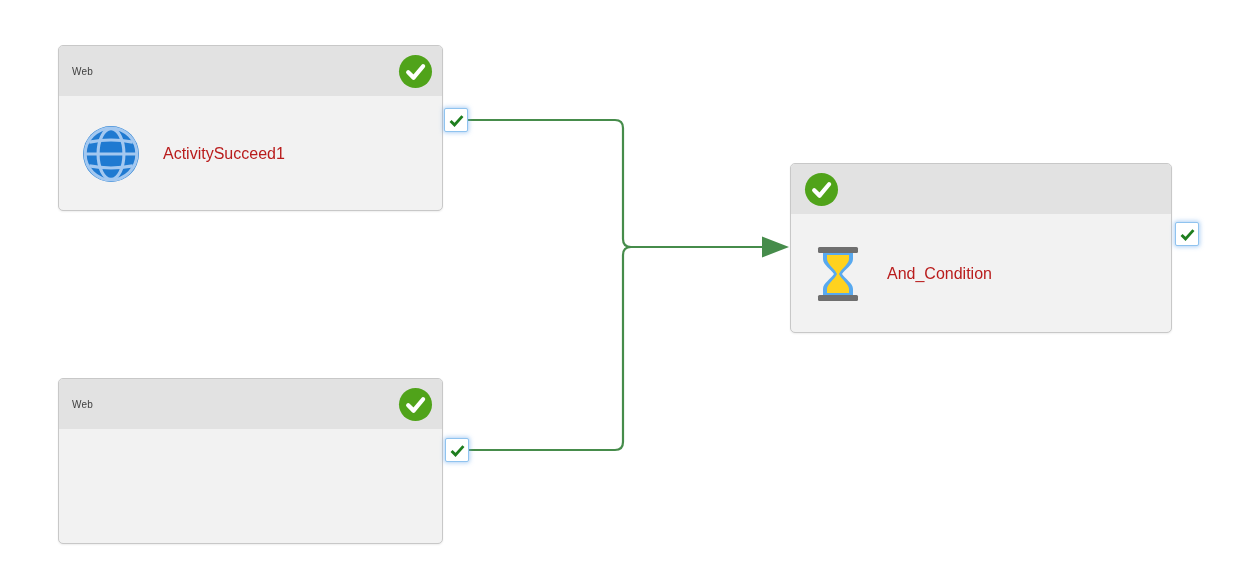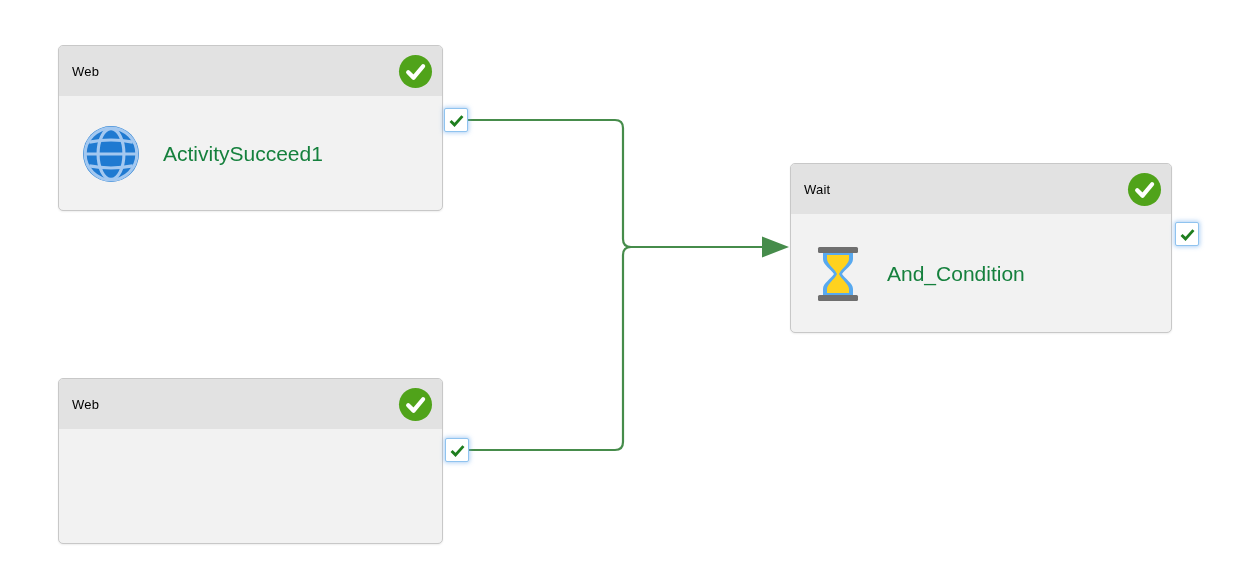--- a/index.html
+++ b/index.html
@@ -31,37 +31,37 @@
     cursor: pointer;
   }
   .node-header {
     height: 50px;
     background: #e2e2e2;
     display: flex;
     align-items: center;
     padding: 0 9px 0 13px;
   }
   .type-label {
-    font-size: 13px;
-    color: #000000;
+    font-size: 10px;
+    color: #404040;
     flex: 1 1 auto;
     letter-spacing: 0.2px;
   }
   .status-badge {
     width: 35px; height: 35px;
     flex: 0 0 auto;
     display: block;
   }
   .node-body {
     display: flex;
     align-items: center;
   }
   .node-name {
-    font-size: 21px;
-    color: #15803d;
+    font-size: 16px;
+    color: #b91c1c;
     white-space: nowrap;
   }
 
   .n1 { left: 58px;  top: 45px;  width: 385px; height: 166px; }
   .n2 { left: 58px;  top: 378px; width: 385px; height: 166px; }
   .n3 { left: 790px; top: 163px; width: 382px; height: 170px; }
   .n1 .node-body, .n2 .node-body { height: 115px; padding-left: 22px; }
   .n1 .node-name, .n2 .node-name { margin-left: 22px; }
   .n3 .node-body { height: 119px; padding-left: 24px; }
   .n3 .node-name { margin-left: 26px; }
@@ -127,21 +127,20 @@
       <span class="type-label">Web</span>
       <svg class="status-badge" viewBox="0 0 36 36">
         <circle cx="18" cy="18" r="17" fill="#50a31a"></circle>
         <path d="M10.5 18.8 L16 24.3 L25.8 12.6" stroke="#ffffff" stroke-width="4.4" fill="none" stroke-linecap="round" stroke-linejoin="round"></path>
       </svg>
     </div>
   </div>
 
   <div class="node n3">
     <div class="node-header">
-      <span class="type-label">Wait</span>
       <svg class="status-badge" viewBox="0 0 36 36">
         <circle cx="18" cy="18" r="17" fill="#50a31a"></circle>
         <path d="M10.5 18.8 L16 24.3 L25.8 12.6" stroke="#ffffff" stroke-width="4.4" fill="none" stroke-linecap="round" stroke-linejoin="round"></path>
       </svg>
     </div>
     <div class="node-body">
       <svg class="icon-hourglass" viewBox="0 0 46 56">
         <path d="M8 6 H38 V13 C38 19 30 23 27 28 C30 33 38 37 38 43 V50 H8 V43 C8 37 16 33 19 28 C16 23 8 19 8 13 Z" fill="#58a9ef"></path>
         <path d="M12 9 H34 V13 C34 18 27 22 24 28 C27 34 34 38 34 43 V47 H12 V43 C12 38 19 34 22 28 C19 22 12 18 12 13 Z" fill="#ffd21e"></path>
         <rect x="3" y="1" width="40" height="6" rx="1.5" fill="#6f6f6f"></rect>

